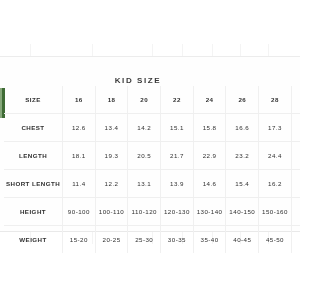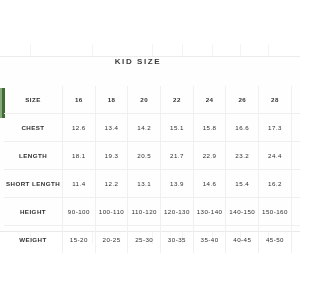--- a/index.html
+++ b/index.html
@@ -51,21 +51,21 @@
     top: 88px;
     width: 2px;
     height: 30px;
     background: #5d8a4e;
     opacity: .75;
   }
 
   #title-row {
     position: absolute;
     left: 0;
-    top: 47px;
+    top: 66px;
     width: 300px;
     height: 28px;
     display: flex;
     align-items: center;
     justify-content: center;
   }
   #title-row .title-text {
     font-size: 8px;
     letter-spacing: 1.6px;
     color: #3a3a3a;

